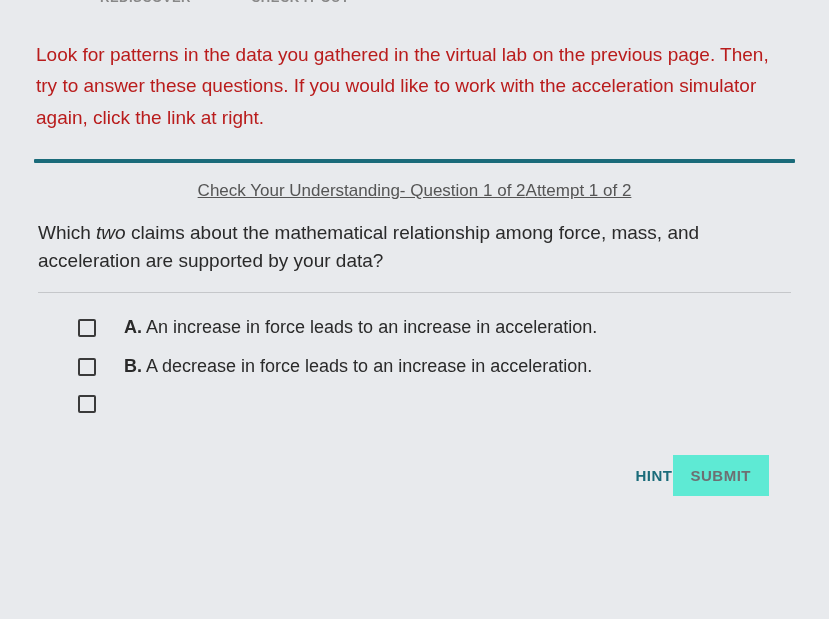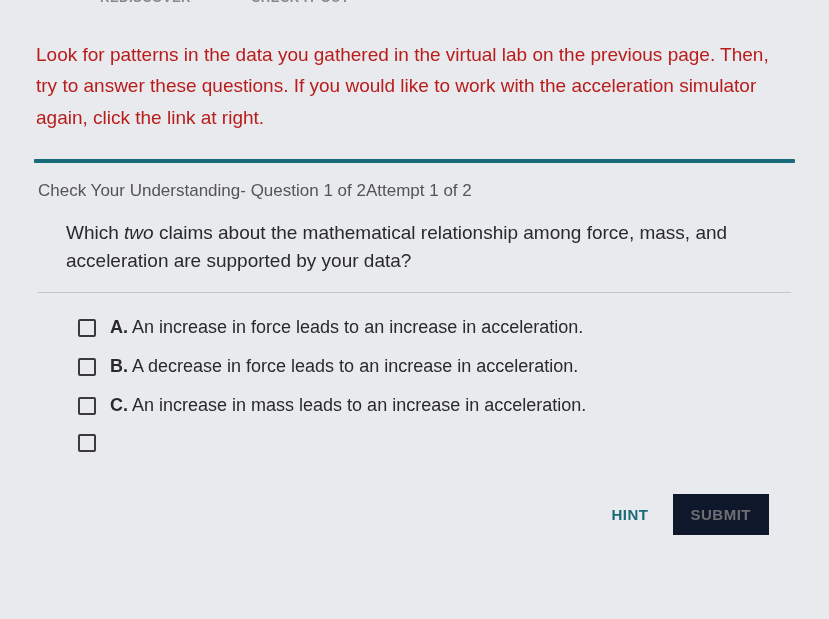--- a/index.html
+++ b/index.html
@@ -33,32 +33,32 @@
       color: #b91c1c;
     }
     .divider-thick {
       height: 4px;
       background: #1a6b7a;
       border-radius: 1px;
       margin: 0 4px;
     }
     .meta-row {
       display: flex;
-      justify-content: flex-start;
+      justify-content: center;
       align-items: baseline;
       padding: 18px 8px 14px 8px;
       font-size: 17px;
       color: #555;
+      text-decoration: underline;
     }
     .question-text {
       font-size: 19px;
       line-height: 1.45;
       padding: 4px 8px 18px 8px;
       color: #2a2a2a;
-      margin-left: 28px;
     }
     .question-text em {
       font-style: italic;
     }
     .options-divider {
       height: 1px;
       background: #c5c7ca;
       margin: 0 8px 8px 8px;
     }
     .options {
@@ -74,41 +74,41 @@
       width: 18px;
       height: 18px;
       border: 2.5px solid #3a3a3a;
       border-radius: 2px;
       flex-shrink: 0;
       cursor: pointer;
     }
     .option-label {
       font-size: 18px;
       color: #2a2a2a;
+      margin-left: 14px;
     }
     .option-label .letter {
       font-weight: 700;
       margin-right: 4px;
     }
     .actions {
       display: flex;
       justify-content: flex-end;
       align-items: center;
-      gap: 24px;
       padding: 14px 30px 0 0;
     }
     .hint {
       color: #1a6b7a;
       font-weight: 700;
       font-size: 15px;
       letter-spacing: 0.5px;
       cursor: pointer;
     }
     .submit {
-      background: #0f172a;
+      background: #5eead4;
       color: #6d6f72;
       font-weight: 700;
       font-size: 15px;
       letter-spacing: 0.5px;
       padding: 12px 18px;
       border: none;
       cursor: pointer;
     }
   </style>
 </head>
@@ -143,25 +143,19 @@
     </span>
   </div>
   <div class="option">
     <div class="checkbox"></div>
     <span class="option-label">
       <span class="letter">B.</span><span>A decrease in force leads to an increase in acceleration.</span>
     </span>
   </div>
   <div class="option">
     <div class="checkbox"></div>
-    <span class="option-label">
-      <span class="letter">C.</span><span>An increase in mass leads to an increase in acceleration.</span>
-    </span>
-  </div>
-  <div class="option">
-    <div class="checkbox"></div>
   </div>
 </div>
 
 <div class="actions">
   <span class="hint">HINT</span>
   <button class="submit">SUBMIT</button>
 </div>
 
 </body></html>

